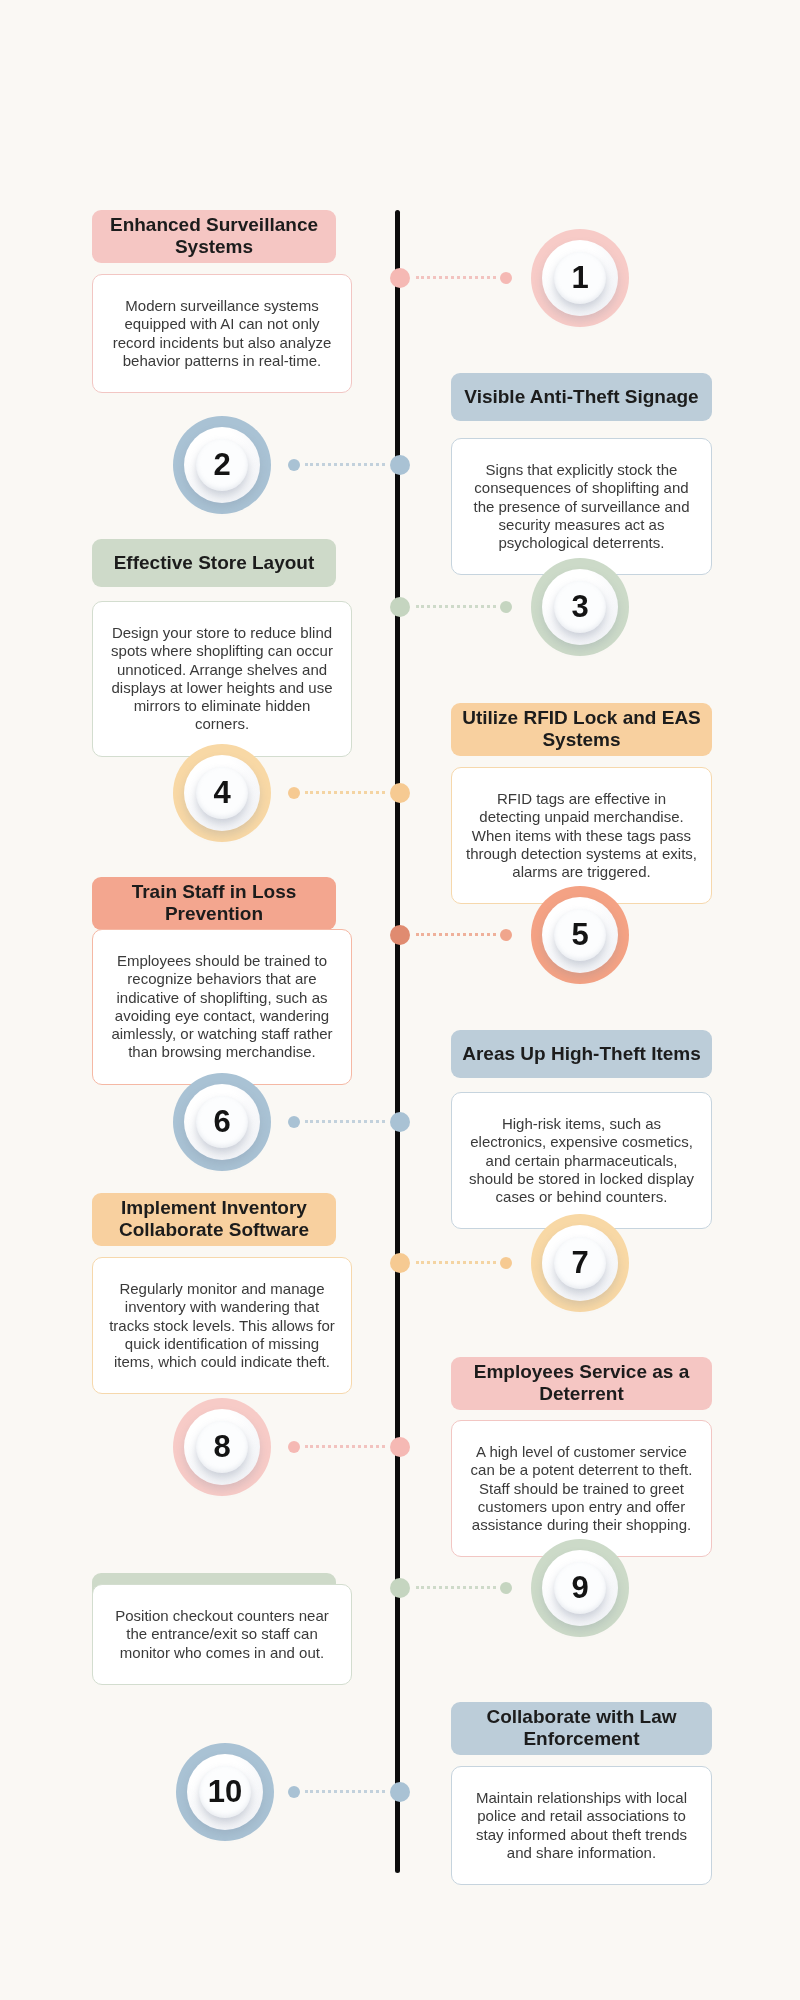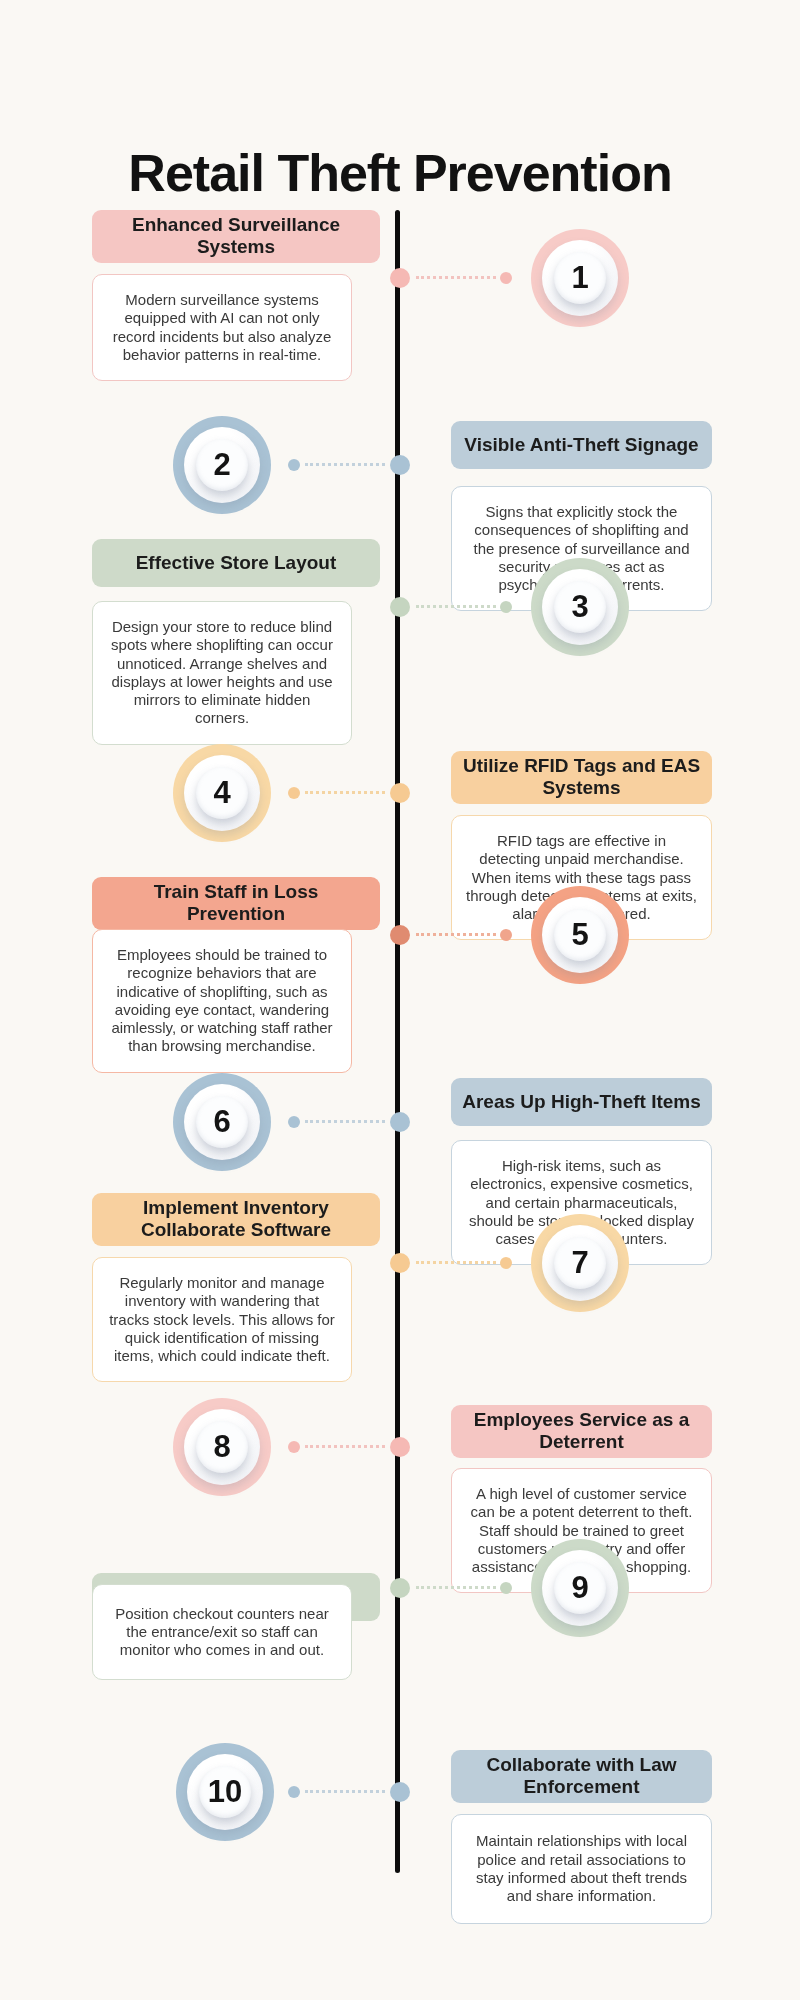--- a/index.html
+++ b/index.html
@@ -14,38 +14,38 @@
     position:absolute;top:108px;left:0;width:800px;
     text-align:center;
     font-size:52px;font-weight:800;letter-spacing:-1px;
     color:#121212;
   }
   .timeline{
     position:absolute;left:395px;top:210px;width:5px;height:1663px;
     background:#0c0c0c;border-radius:3px;
   }
   .hdr{
-    position:absolute;width:288px;min-height:48px;
+    position:absolute;width:244px;min-height:48px;
     border-radius:9px;
     display:flex;align-items:center;justify-content:center;
     text-align:center;
     font-size:19px;font-weight:700;line-height:1.18;color:#1c1c1c;
     padding:4px 10px;box-sizing:border-box;
   }
   .bodybox{
     position:absolute;width:260px;
     background:#ffffff;
     border:1.5px solid #ccc;border-radius:10px;
     display:flex;align-items:center;justify-content:center;
     text-align:center;
     font-size:15px;line-height:1.22;color:#3a3a3a;
-    padding:16px 13px;box-sizing:border-box;
+    padding:22px 13px;box-sizing:border-box;
   }
   .x-left{left:92px;}
-  .x-right{left:451px;width:261px;margin-top:48px;}
+  .x-right{left:451px;width:261px;}
   .circle{
     position:absolute;width:98px;height:98px;border-radius:50%;
   }
   .circle .mid{
     position:absolute;inset:11px;border-radius:50%;
     background:radial-gradient(circle at 38% 30%, #ffffff 35%, #eceef3 100%);
     box-shadow:0 5px 9px rgba(125,135,155,0.22);
   }
   .circle .inner{
     position:absolute;inset:12px;border-radius:50%;
@@ -56,21 +56,20 @@
   .num{font-size:31px;font-weight:700;color:#141414;}
   .tdot{position:absolute;width:20px;height:20px;border-radius:50%;}
   .sdot{position:absolute;width:12px;height:12px;border-radius:50%;}
   .dotline{position:absolute;width:80px;height:0;border-top:3px dotted #ccc;}
 </style>
 <style>.hdr.c-pink{background:#F5C6C3}.bodybox.c-pink{border-color:#F2C6C3}.circle.c-pink{background:#F7CBC7}.tdot.c-pink{background:#F5B9B4}.sdot.c-pink{background:#F5B9B4}.dotline.c-pink{border-color:#F2C3BF}.hdr.c-blue{background:#BCCDD9}.bodybox.c-blue{border-color:#C6D4DE}.circle.c-blue{background:#A9C2D4}.tdot.c-blue{background:#A9C2D4}.sdot.c-blue{background:#A9C2D4}.dotline.c-blue{border-color:#C2D1DC}.hdr.c-green{background:#CEDAC9}.bodybox.c-green{border-color:#D3DDCF}.circle.c-green{background:#CCDAC8}.tdot.c-green{background:#C5D5C0}.sdot.c-green{background:#C5D5C0}.dotline.c-green{border-color:#CEDAC9}.hdr.c-peach{background:#F8D09F}.bodybox.c-peach{border-color:#F6D8AC}.circle.c-peach{background:#F8D8A5}.tdot.c-peach{background:#F6CA92}.sdot.c-peach{background:#F6CA92}.dotline.c-peach{border-color:#F4D4A2}.hdr.c-coral{background:#F3A68F}.bodybox.c-coral{border-color:#F5B8A4}.circle.c-coral{background:#F4A284}.tdot.c-coral{background:#E08B70}.sdot.c-coral{background:#F0A58C}.dotline.c-coral{border-color:#EFB09A}.canvas{background:#FAF8F4}.timeline{background:#0C0C0C}</style></head>
 <body>
 
 <div class="canvas">
 
-  <h1 class="title">Retail Theft Prevention</h1>
 
   <div class="timeline"></div>
 
   <section>
     <div class="hdr c-pink x-left" style="top:210px">
         <span>Enhanced Surveillance Systems</span>
       </div>
     <div class="bodybox c-pink x-left" style="top:274px;min-height:97px">
         <span>Modern surveillance systems equipped with AI can not only record incidents but also analyze behavior patterns in real-time.</span>
       </div>
@@ -119,21 +118,21 @@
         <div class="mid">
           <div class="inner">
             <span class="num">3</span>
           </div>
         </div>
       </div>
   </section>
 
   <section>
     <div class="hdr c-peach x-right" style="top:703px">
-        <span>Utilize RFID Tags and EAS Systems</span>
+        <span>Utilize RFID Lock and EAS Systems</span>
       </div>
     <div class="bodybox c-peach x-right" style="top:767px;min-height:106px">
         <span>RFID tags are effective in detecting unpaid merchandise. When items with these tags pass through detection systems at exits, alarms are triggered.</span>
       </div>
     <div class="circle c-peach" style="left:173px;top:744px">
         <div class="mid">
           <div class="inner">
             <span class="num">4</span>
           </div>
         </div>

